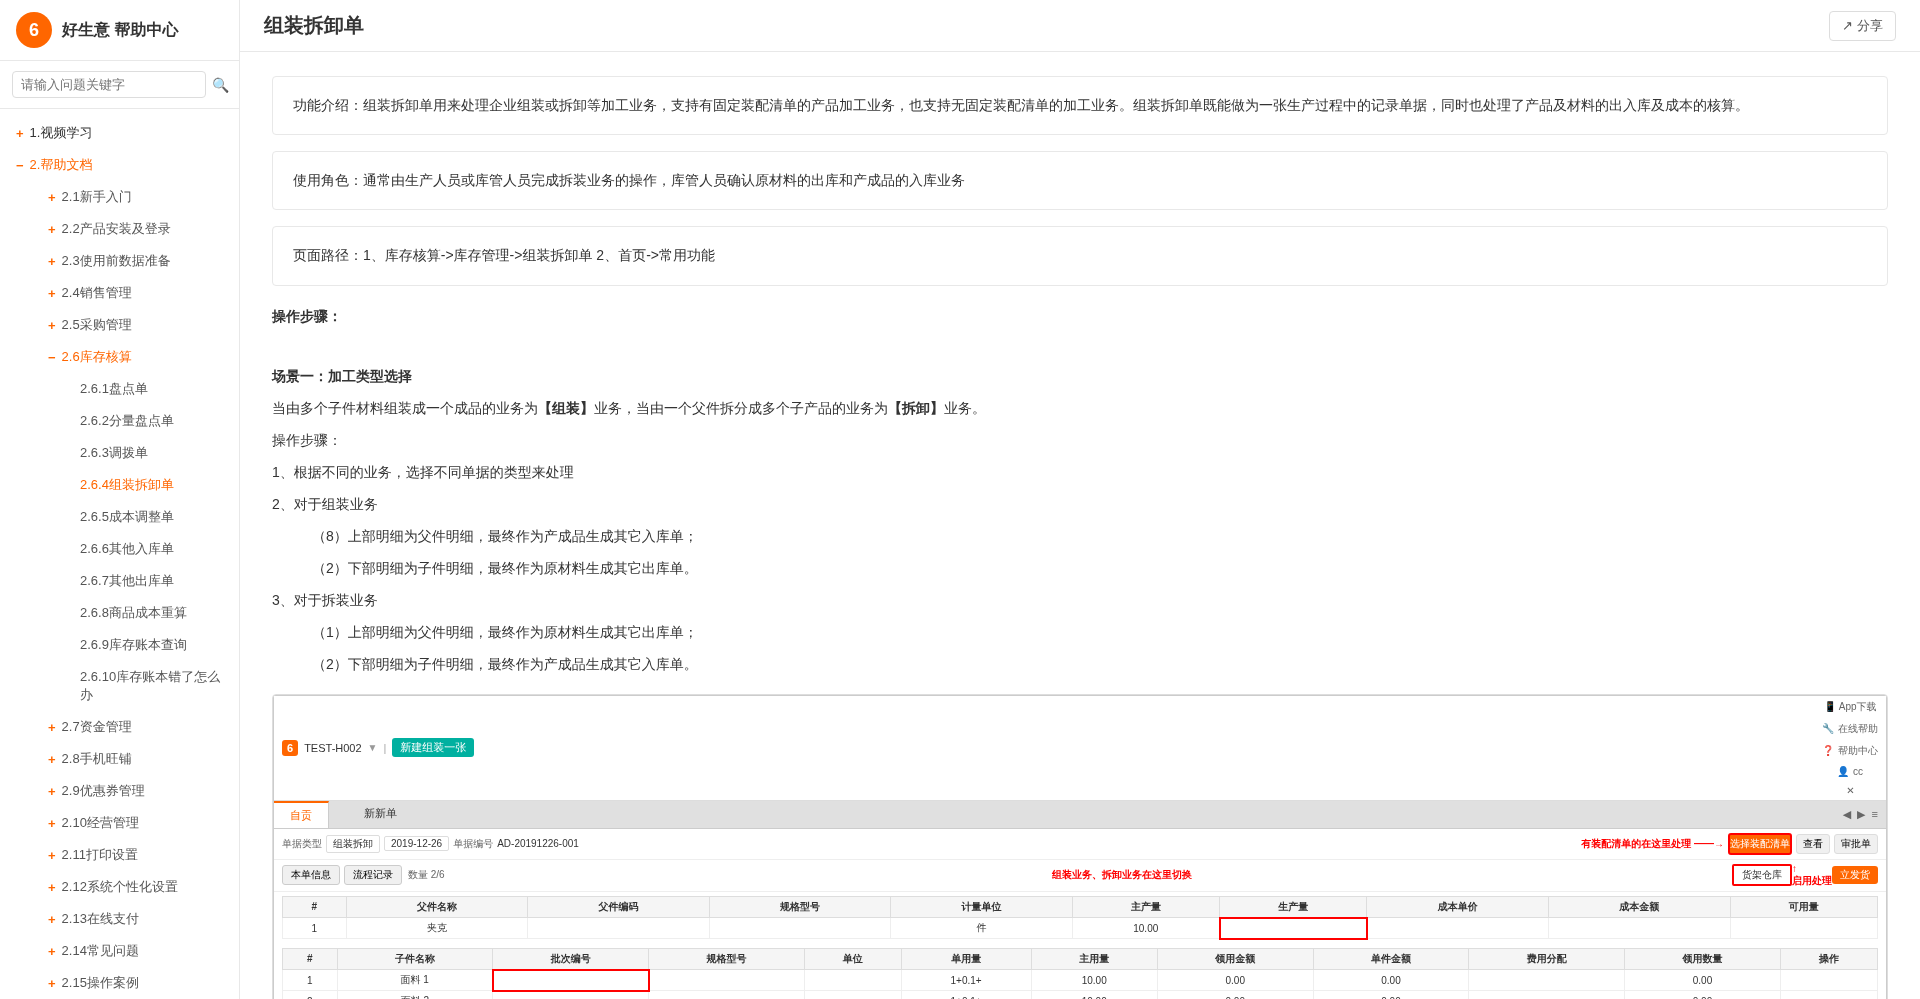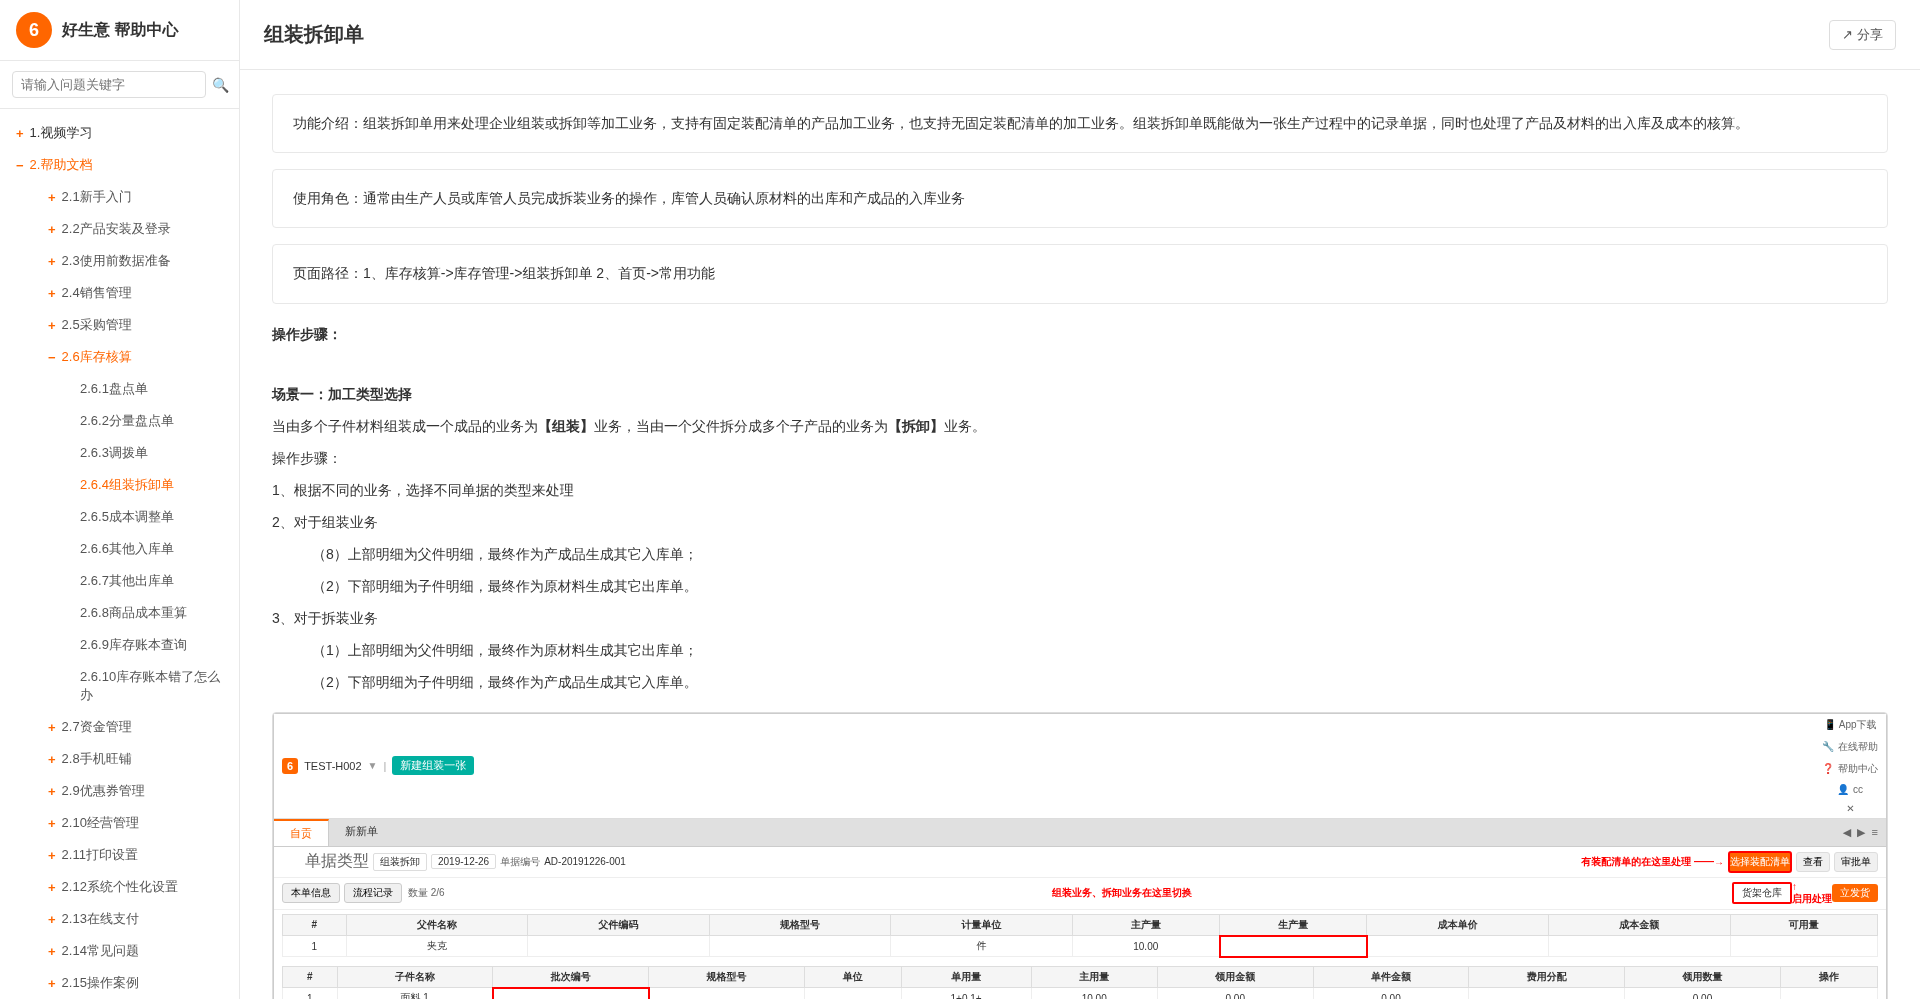--- a/index.html
+++ b/index.html
@@ -75,21 +75,21 @@
     .main {
       flex: 1;
       display: flex;
       flex-direction: column;
       overflow: hidden;
     }
     .topbar {
       background: #fff;
       border-bottom: 1px solid #e8e8e8;
       padding: 0 24px;
-      height: 70px;
+      height: 52px;
       display: flex;
       align-items: center;
       justify-content: space-between;
     }
     .page-title {
       font-size: 20px;
       font-weight: 600;
       color: #333;
     }
     .share-btn {
@@ -334,35 +334,35 @@
           </div>
           <div style="display:flex;align-items:center;gap:8px;font-size:10px;color:#666;flex-direction:column;">
             <span>📱 App下载</span>
             <span>🔧 在线帮助</span>
             <span>❓ 帮助中心</span>
             <span>👤 cc</span>
             <span>✕</span>
           </div>
         </div>
 
-        <div style="display:flex;background:#e0e0e0;border-bottom:1px solid #ccc;">
+        <div style="display:flex;background:#e0e0e0;border-bottom:1px solid #ccc;gap:19px;">
           <div style="padding:5px 16px;background:#fff;border-right:1px solid #ccc;font-size:11px;color:#f60;border-top:2px solid #f60;">自贡</div>
           <div style="padding:5px 16px;font-size:11px;color:#333;">新新单</div>
           <div style="flex:1;"></div>
 
           <div style="display:flex;align-items:center;gap:6px;padding:0 8px;font-size:11px;color:#666;">
             <span>◀</span>
             <span>▶</span>
             <span>≡</span>
           </div>
         </div>
 
         <div style="background:#fff;padding:4px 8px;display:flex;flex-wrap:wrap;gap:8px;border-bottom:1px solid #eee;align-items:center;">
           <div style="display:flex;gap:4px;align-items:center;">
-            <span style="font-size:16px;color:#666;margin-left:23px;">单据类型</span>
+            <span style="font-size:10px;color:#666;">单据类型</span>
             <span style="font-size:10px;border:1px solid #ddd;padding:1px 6px;border-radius:2px;">组装拆卸</span>
             <span style="font-size:10px;border:1px solid #ddd;padding:1px 6px;border-radius:2px;">2019-12-26</span>
             <span style="font-size:10px;color:#666;">单据编号</span>
             <span style="font-size:10px;">AD-20191226-001</span>
           </div>
           <div style="flex:1;"></div>
 
           <div style="position:relative;display:flex;align-items:center;gap:4px;">
             <span style="color:#f00;font-size:10px;font-weight:bold;">有装配清单的在这里处理 ——→</span>
             <button style="background:#f60;color:white;border:none;border-radius:3px;padding:2px 0;font-size:10px;border:2px solid #f00;">选择装配清单</button>

